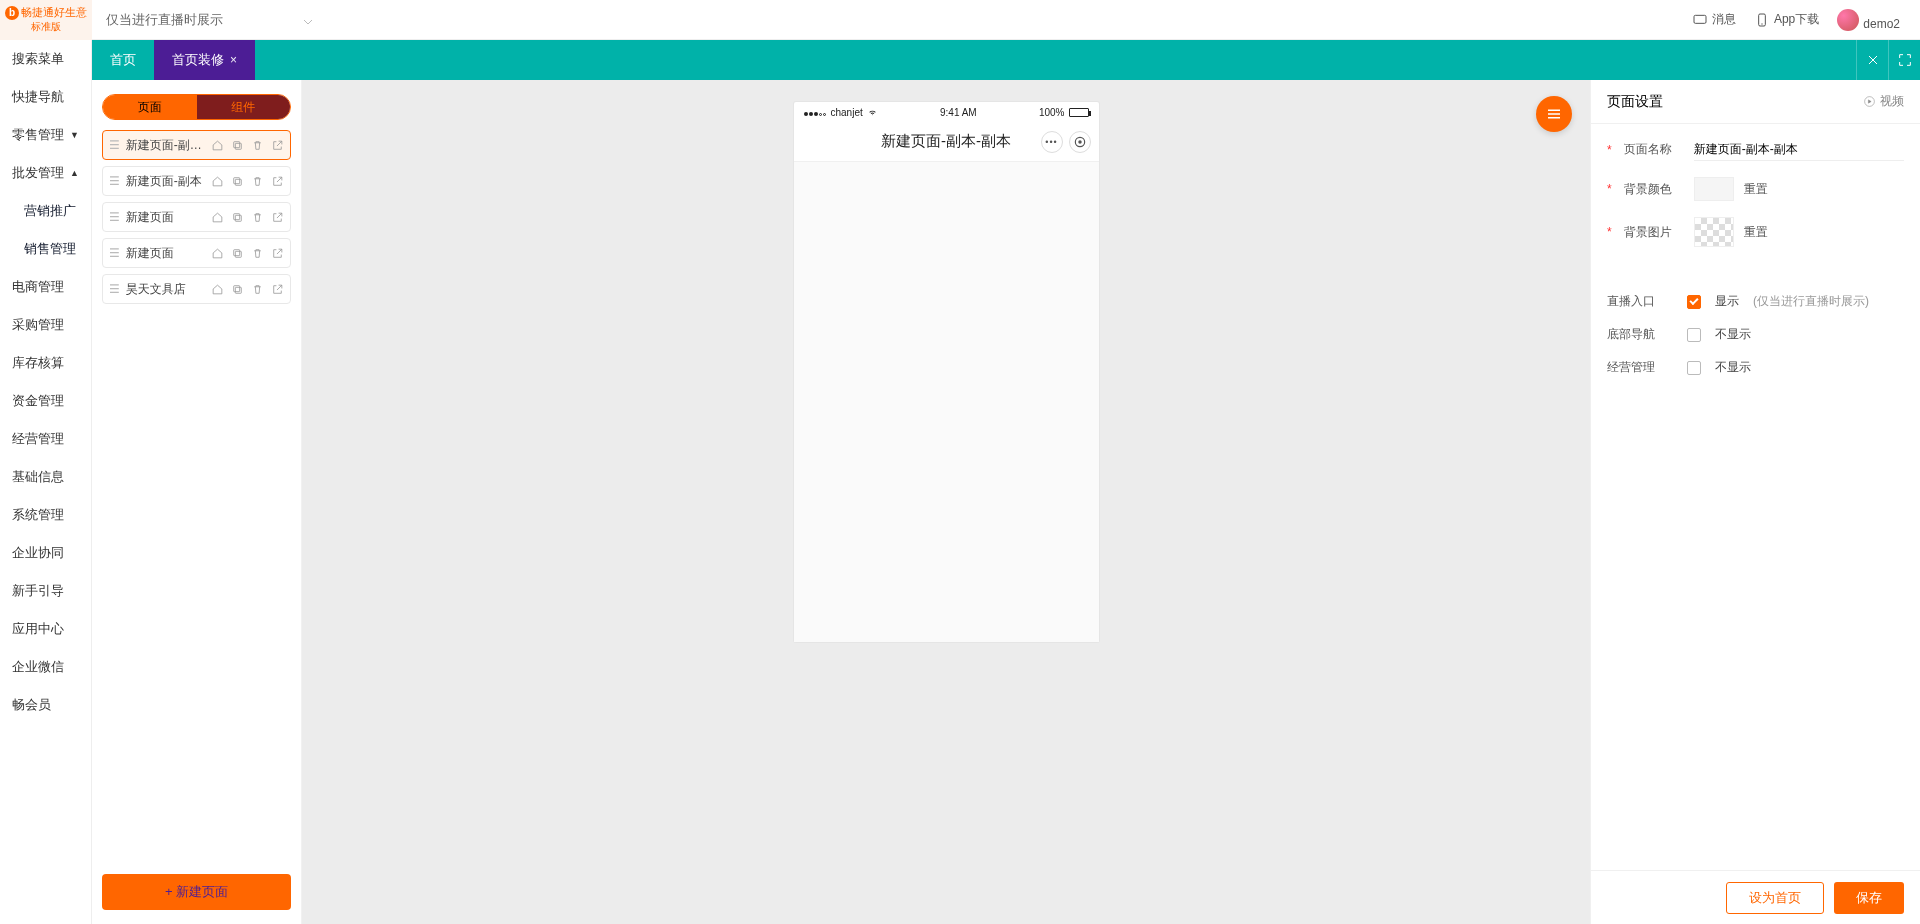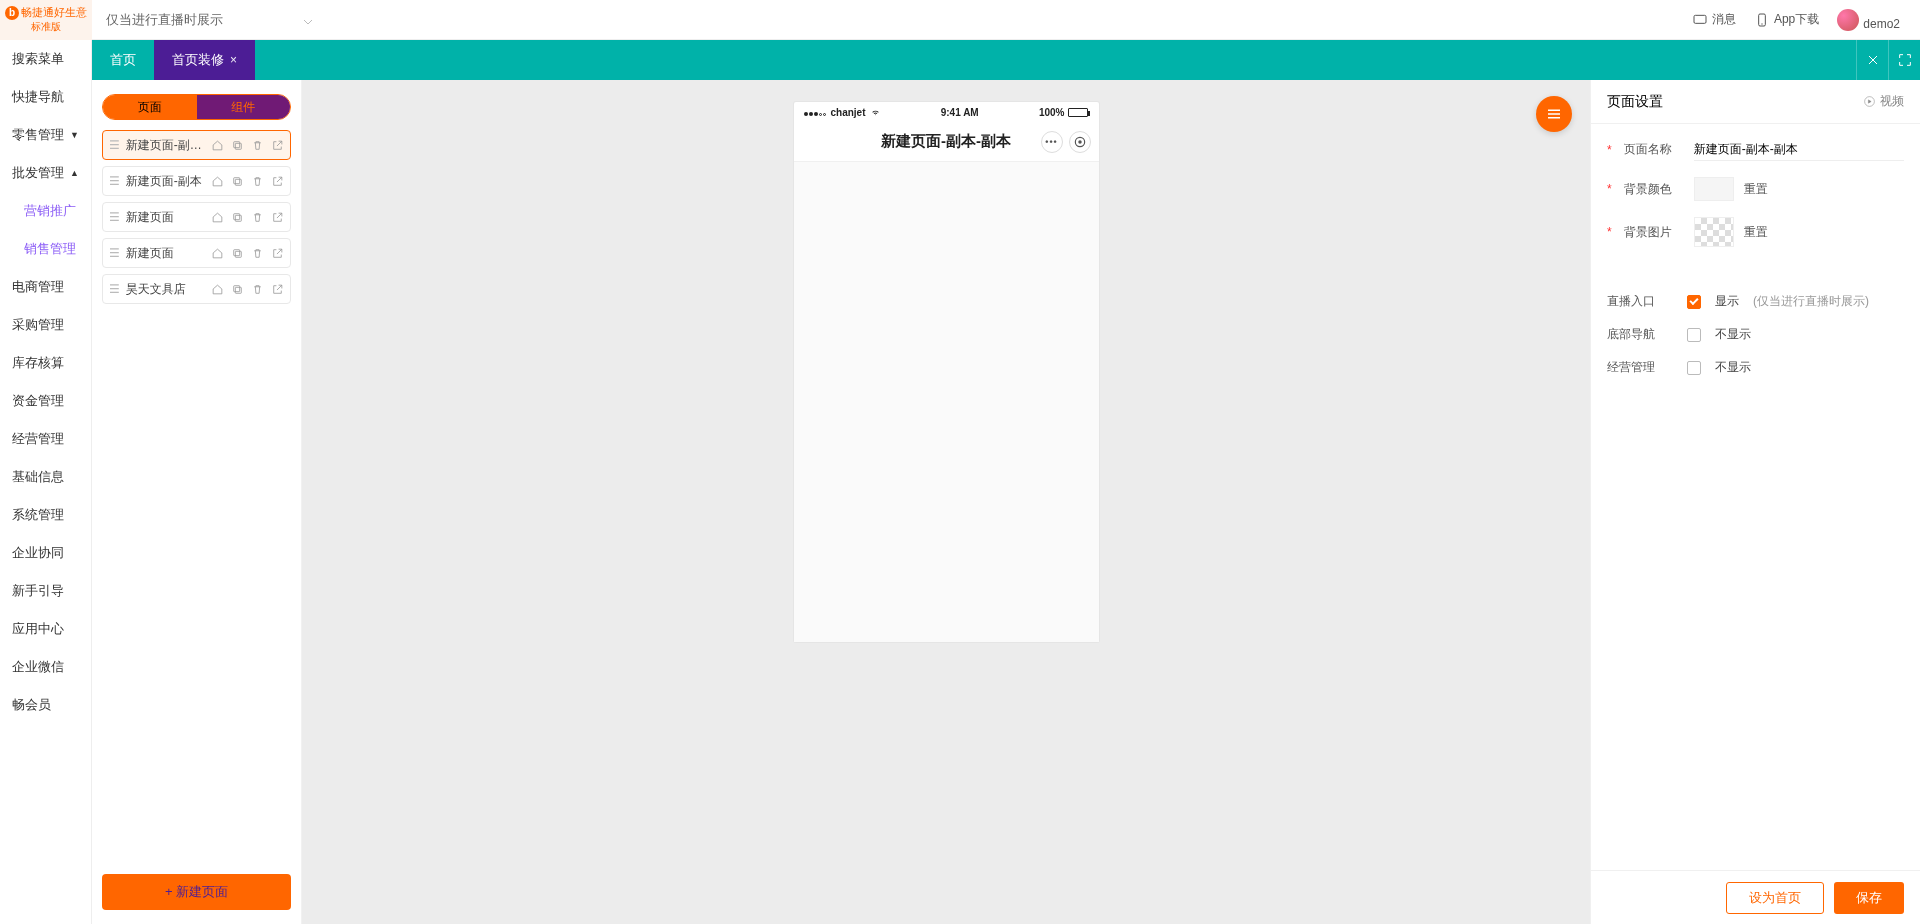--- a/index.html
+++ b/index.html
@@ -17,54 +17,54 @@
 .header-right { margin-left:auto; display:flex; align-items:center; gap:18px; padding-right:20px; font-size:12px; color:#555;}
 .hr-item { display:flex; align-items:flex-end; gap:4px; cursor:pointer;}
 .avatar { width:22px; height:22px; border-radius:50%; background:radial-gradient(circle at 30% 30%, #f7a, #c55);}
 .ico { width:16px; height:16px; display:flex; align-items:center; justify-content:center;}
 .ico svg { width:16px; height:16px; stroke:#555; fill:none; stroke-width:1.5;}
 
 
 .body-row { display:flex; height:calc(100% - 40px); }
 .left-nav { width:92px; background:#fff; border-right:1px solid #eee; overflow:auto; font-size:13px;}
 .left-nav .nav-item { padding:10px 12px; color:#333; cursor:pointer; display:flex; align-items:center; justify-content:space-between;}
-.left-nav .nav-item.sub { padding-left:24px; color:#8b5cf6;}
+.left-nav .nav-item.sub { padding-left:24px; color:#0f172a;}
 .caret { font-size:9px; color:#333;}
 
 
 .main { flex:1; display:flex; flex-direction:column; }
 .tab-bar { height:40px; background:#00b2a9; display:flex; align-items:center; }
 .tab { height:40px; display:flex; align-items:center; padding:0 18px; color:#fff; font-size:13px; cursor:pointer; gap:6px;}
 .tab.active { background:#4c1d95;}
 .tab .close-x { font-size:12px; opacity:.9;}
 .tab-bar-right { margin-left:auto; display:flex;}
 .tab-bar-btn { width:32px; height:40px; display:flex; align-items:center; justify-content:center; color:#fff; cursor:pointer;}
 .tab-bar-btn svg { stroke:#fff; fill:none; stroke-width:1.5; width:16px; height:16px;}
 .tab-bar-btn.sep { border-left:1px solid rgba(255,255,255,.25);}
 
 
 .workspace { flex:1; display:flex; background:#fff; position:relative; }
 
 .page-col { width:210px; padding:14px 10px; display:flex; flex-direction:column; border-right:1px solid #f1f1f1;}
 .seg { display:flex; border:1px solid #f60; border-radius:14px; overflow:hidden; height:26px; margin-bottom:10px;}
 .seg-btn { flex:1; display:flex; align-items:center; justify-content:center; font-size:12px; cursor:pointer;}
 .seg-btn.active { background:#f60; color:#000000;}
-.seg-btn.inactive { color:#f60; background:#701a75;}
+.seg-btn.inactive { color:#f60; background:#7f1d1d;}
 .page-list { display:flex; flex-direction:column; gap:6px;}
 .page-item { height:30px; border:1px solid #e8e8e8; border-radius:4px; display:flex; align-items:center; padding:0 6px; gap:6px; font-size:12px; color:#444; cursor:pointer;}
 .page-item.active { border-color:#f60; background:#fff4ea;}
 .drag-h { color:#bbb; font-size:12px;}
 .page-name { flex:1; white-space:nowrap; overflow:hidden; text-overflow:ellipsis;}
 .page-item .mini { width:14px; height:14px; display:flex; align-items:center; justify-content:center;}
 .page-item .mini svg { width:13px; height:13px; stroke:#999; fill:none; stroke-width:1.5;}
 .new-page-btn { margin-top:auto; height:36px; background:#f60; color:#4c1d95; border-radius:4px; display:flex; align-items:center; justify-content:center; font-size:13px; cursor:pointer;}
 
 
 .canvas-area { flex:1; background:#ececec; position:relative; display:flex; justify-content:center; align-items:flex-start; padding:22px 0 40px;}
-.phone { width:305px; background:#fff; border-radius:2px; box-shadow:0 0 0 1px #e5e5e5;font-weight:bold; }
+.phone { width:305px; background:#fff; border-radius:2px; box-shadow:0 0 0 1px #e5e5e5; }
 .ph-status { height:20px; display:flex; align-items:center; justify-content:space-between; padding:0 10px; font-size:10px; color:#222;}
 .ph-status .left,.ph-status .right { display:flex; align-items:center; gap:4px;}
 .dots span{ width:4px;height:4px;border-radius:50%; background:#222; display:inline-block; margin-right:1px;}
 .dots span.o{ background:transparent; border:1px solid #222; width:3px;height:3px;}
 .wifi svg{ width:11px; height:11px; fill:#222;}
 .batt { width:20px; height:9px; border:1px solid #222; border-radius:1px; position:relative;}
 .batt::after{content:"";position:absolute;right:-3px;top:2px;width:2px;height:5px;background:#222;}
 .batt .fill{ background:#222; height:100%; width:100%;}
 .ph-title { height:40px; display:flex; align-items:center; justify-content:center; position:relative; border-bottom:1px solid #f0f0f0; font-size:15px; color:#222;}
 .ph-title .r-icons{ position:absolute; right:8px; display:flex; gap:6px;}

